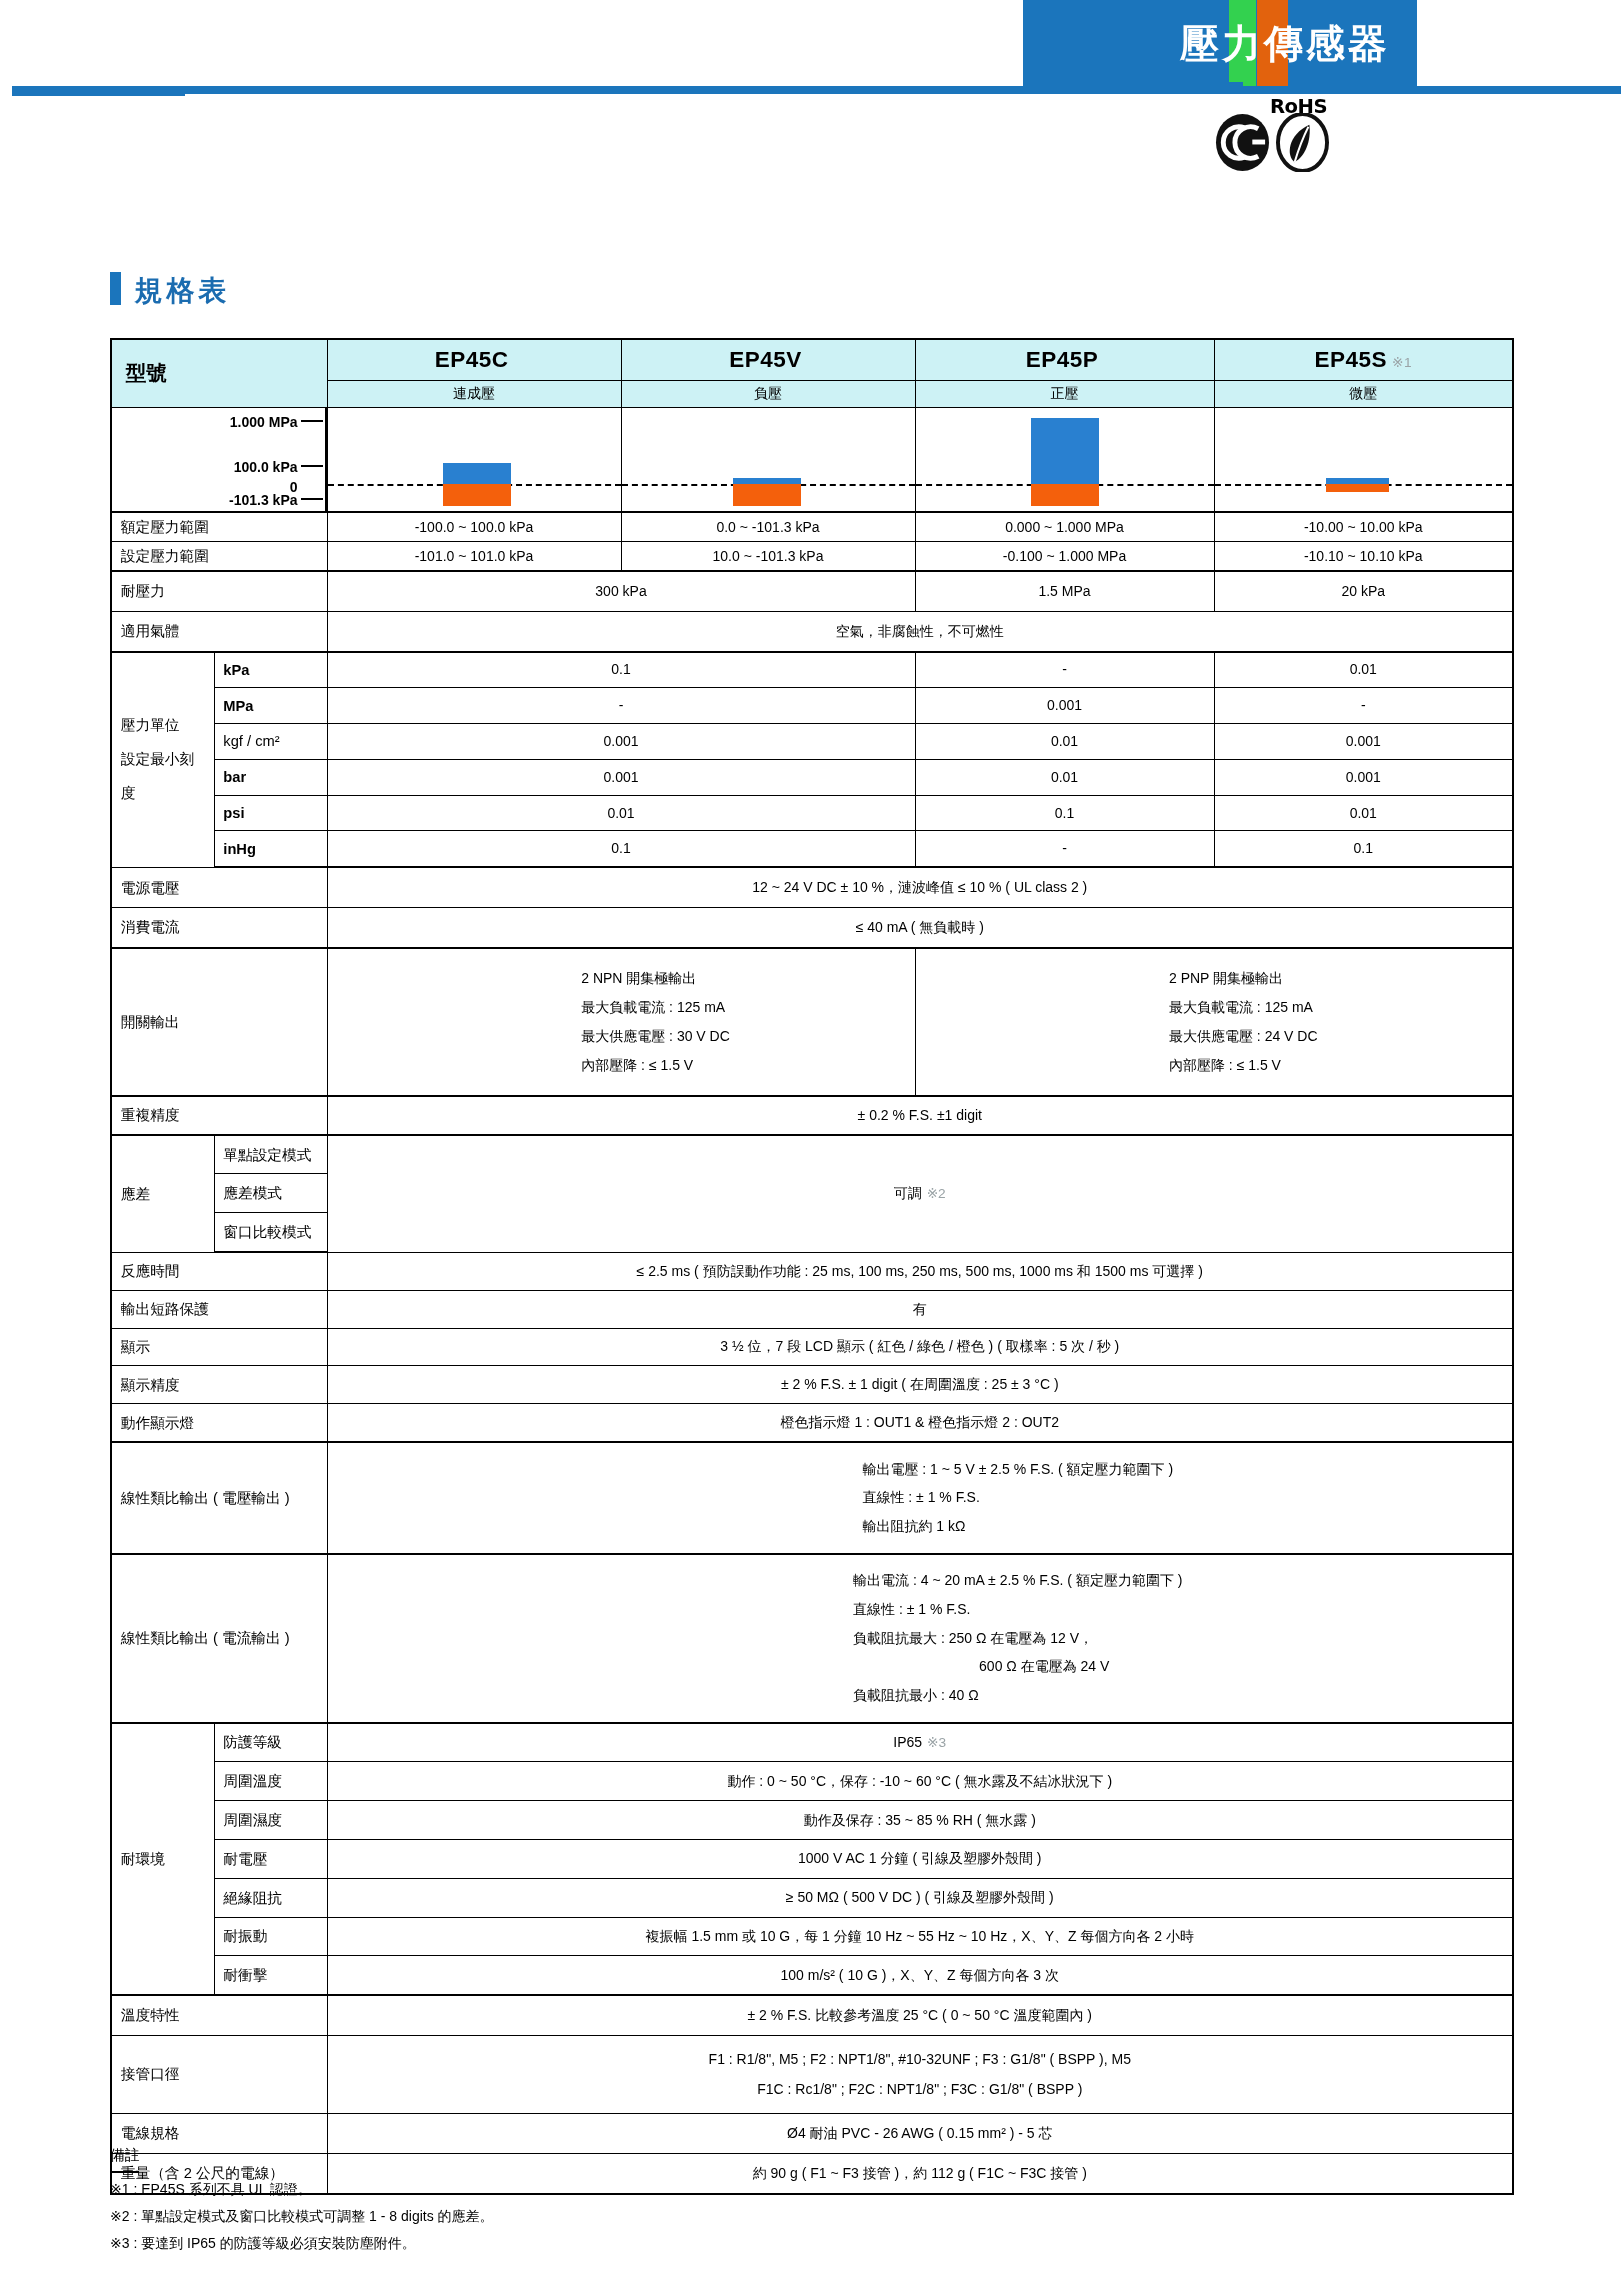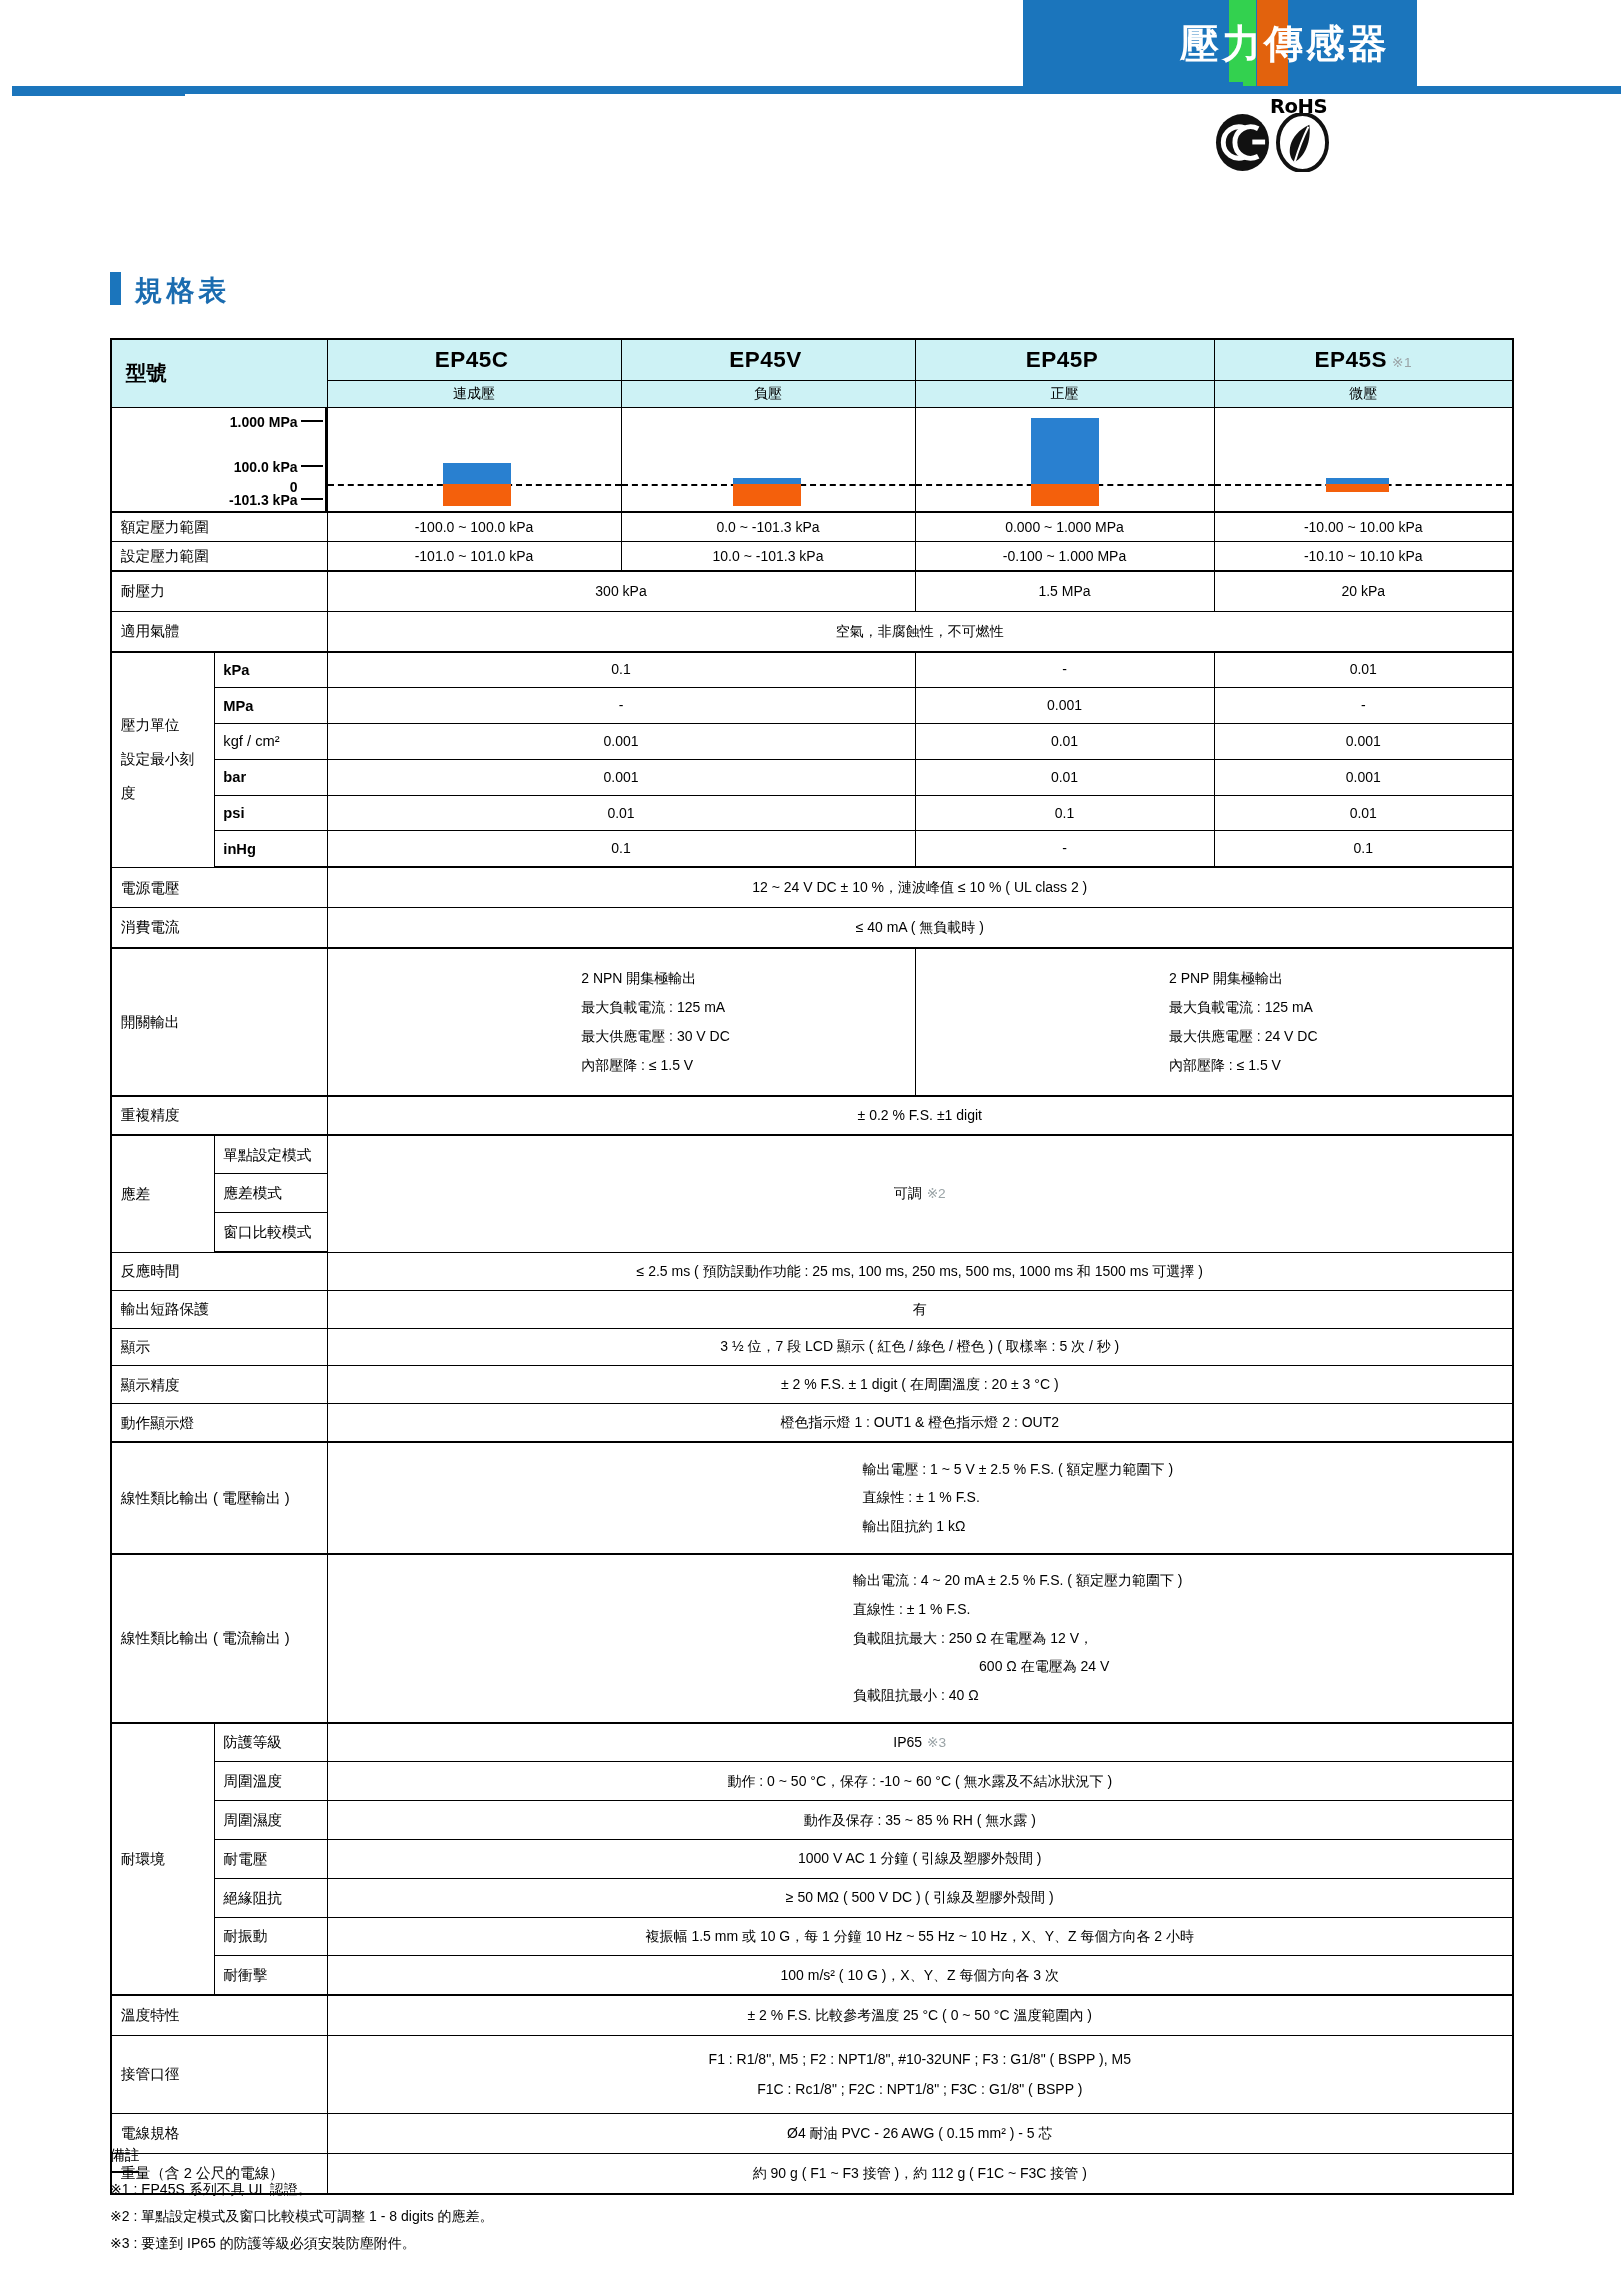--- a/index.html
+++ b/index.html
@@ -308,21 +308,21 @@
     <td class="thick-right" colspan="4">有</td>
   </tr>
 
   <tr>
     <td class="lbl thick-left" colspan="2" style="height:31px">顯示</td>
     <td class="thick-right" colspan="4">3 ½ 位，7 段 LCD 顯示 ( 紅色 / 綠色 / 橙色 ) ( 取樣率 : 5 次 / 秒 )</td>
   </tr>
 
   <tr>
     <td class="lbl thick-left" colspan="2" style="height:31px">顯示精度</td>
-    <td class="thick-right" colspan="4">± 2 % F.S. ± 1 digit ( 在周圍溫度 : 20 ± 3 °C )</td>
+    <td class="thick-right" colspan="4">± 2 % F.S. ± 1 digit ( 在周圍溫度 : 25 ± 3 °C )</td>
   </tr>
 
   <tr>
     <td class="lbl thick-left thick-bot" colspan="2" style="height:31px">動作顯示燈</td>
     <td class="thick-bot thick-right" colspan="4">橙色指示燈 1 : OUT1 &amp; 橙色指示燈 2 : OUT2</td>
   </tr>
 
   <tr>
     <td class="lbl thick-left thick-bot" colspan="2">線性類比輸出 ( 電壓輸出 )</td>
     <td class="thick-bot thick-right" colspan="4" style="padding:11.8px 0 11.8px 196px!important;">

